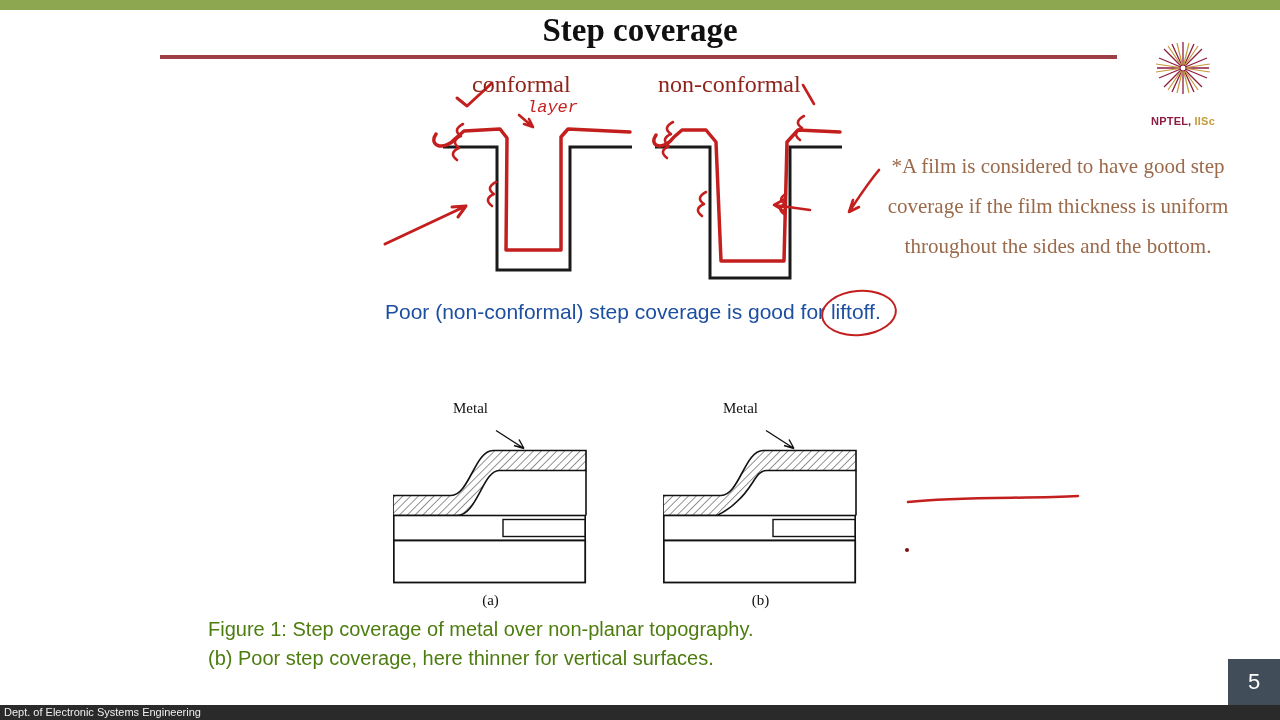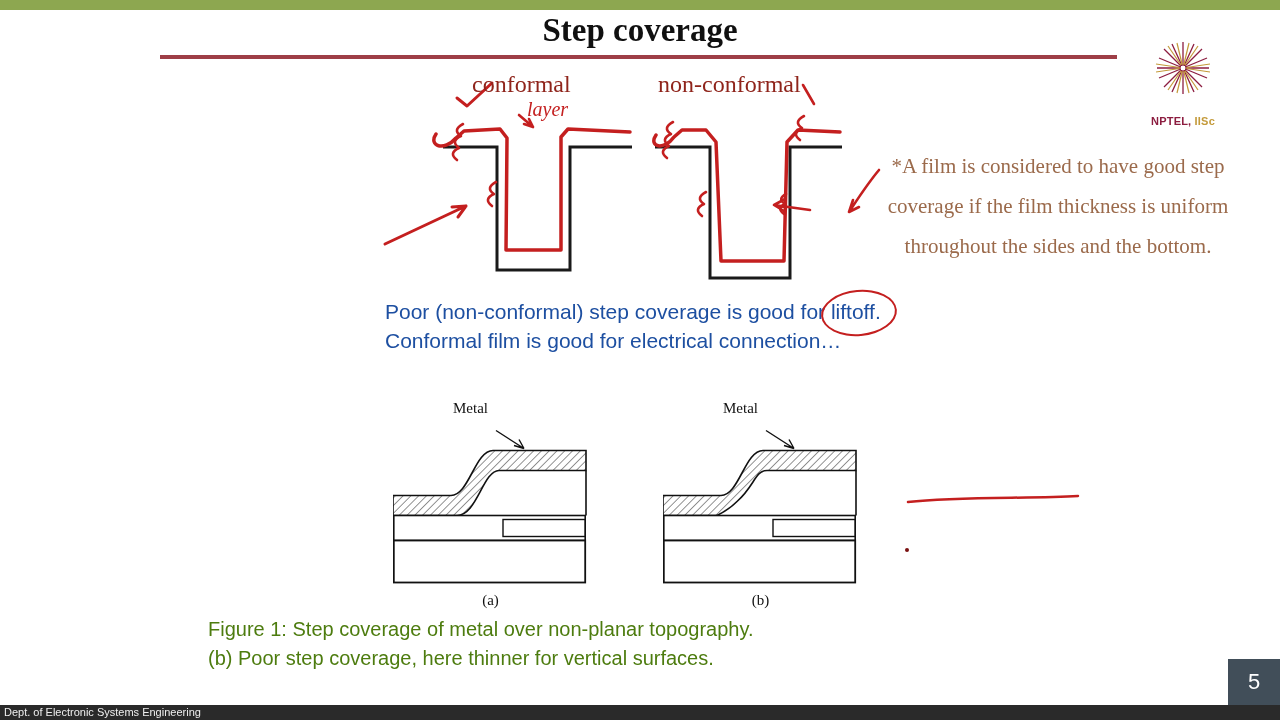--- a/index.html
+++ b/index.html
@@ -15,21 +15,21 @@
   }
   .title-underline{left:160px;top:55px;width:957px;height:4px;background:#9e3e47;}
   .logo{left:1144px;top:38px;width:78px;text-align:center;}
   .logo-label{font-size:11px;font-weight:bold;letter-spacing:.2px;margin-top:13px;}
   .logo-label .p1{color:#8c1d40;}
   .logo-label .p2{color:#c49a3a;}
   .hand-label{
     font-family:"Liberation Serif",serif;font-size:24px;color:#8f241b;
   }
   .layer-label{
-    font-family:Liberation Serif, serif;font-style:italic;font-size:20px;color:#c41f1f;
+    font-family:Liberation Mono, monospace;font-style:italic;font-size:17px;color:#c41f1f;
   }
   .note-brown{
     left:866px;top:146px;width:384px;text-align:center;
     font-family:"Liberation Serif",serif;font-size:21px;line-height:40px;color:#9b6a4b;
   }
   .blue-line{font-size:21px;color:#1d4fa1;white-space:nowrap;}
   .liftoff-wrap{position:relative;display:inline-block;}
   .liftoff-ellipse{
     position:absolute;left:-10px;right:-16px;top:-10px;bottom:-12px;
     border:2.5px solid #c41f1f;border-radius:50%;
@@ -119,21 +119,20 @@
 
   <div class="abs hand-label" style="left:472px;top:71px;">conformal</div>
   <div class="abs hand-label" style="left:658px;top:71px;">non-conformal</div>
   <div class="abs layer-label" style="left:527px;top:98px;">layer</div>
 
   <div class="abs note-brown">*A film is considered to have good step coverage if the film thickness is uniform throughout the sides and the bottom.</div>
 
   <div class="abs blue-line" style="left:385px;top:300px;">
     <span>Poor (non-conformal) step coverage is good for </span><span class="liftoff-wrap"><span>liftoff.</span><span class="liftoff-ellipse"></span></span>
   </div>
-  <div class="abs blue-line" style="left:385px;top:329px;">Conformal film is good for electrical connection…</div>
 
   <div class="abs fig" style="left:393px;top:400px;">
     <div class="metal-label">Metal</div>
     <svg class="fig-svg" width="195" height="175" viewBox="0 0 195 160">
       <defs>
         <pattern id="hatchA" width="5.5" height="5.5" patternUnits="userSpaceOnUse" patternTransform="rotate(45)">
           <rect width="5.5" height="5.5" fill="#ffffff"></rect>
           <line x1="0" y1="0" x2="0" y2="5.5" stroke="#3a3a3a" stroke-width="1.1"></line>
         </pattern>
       </defs>

